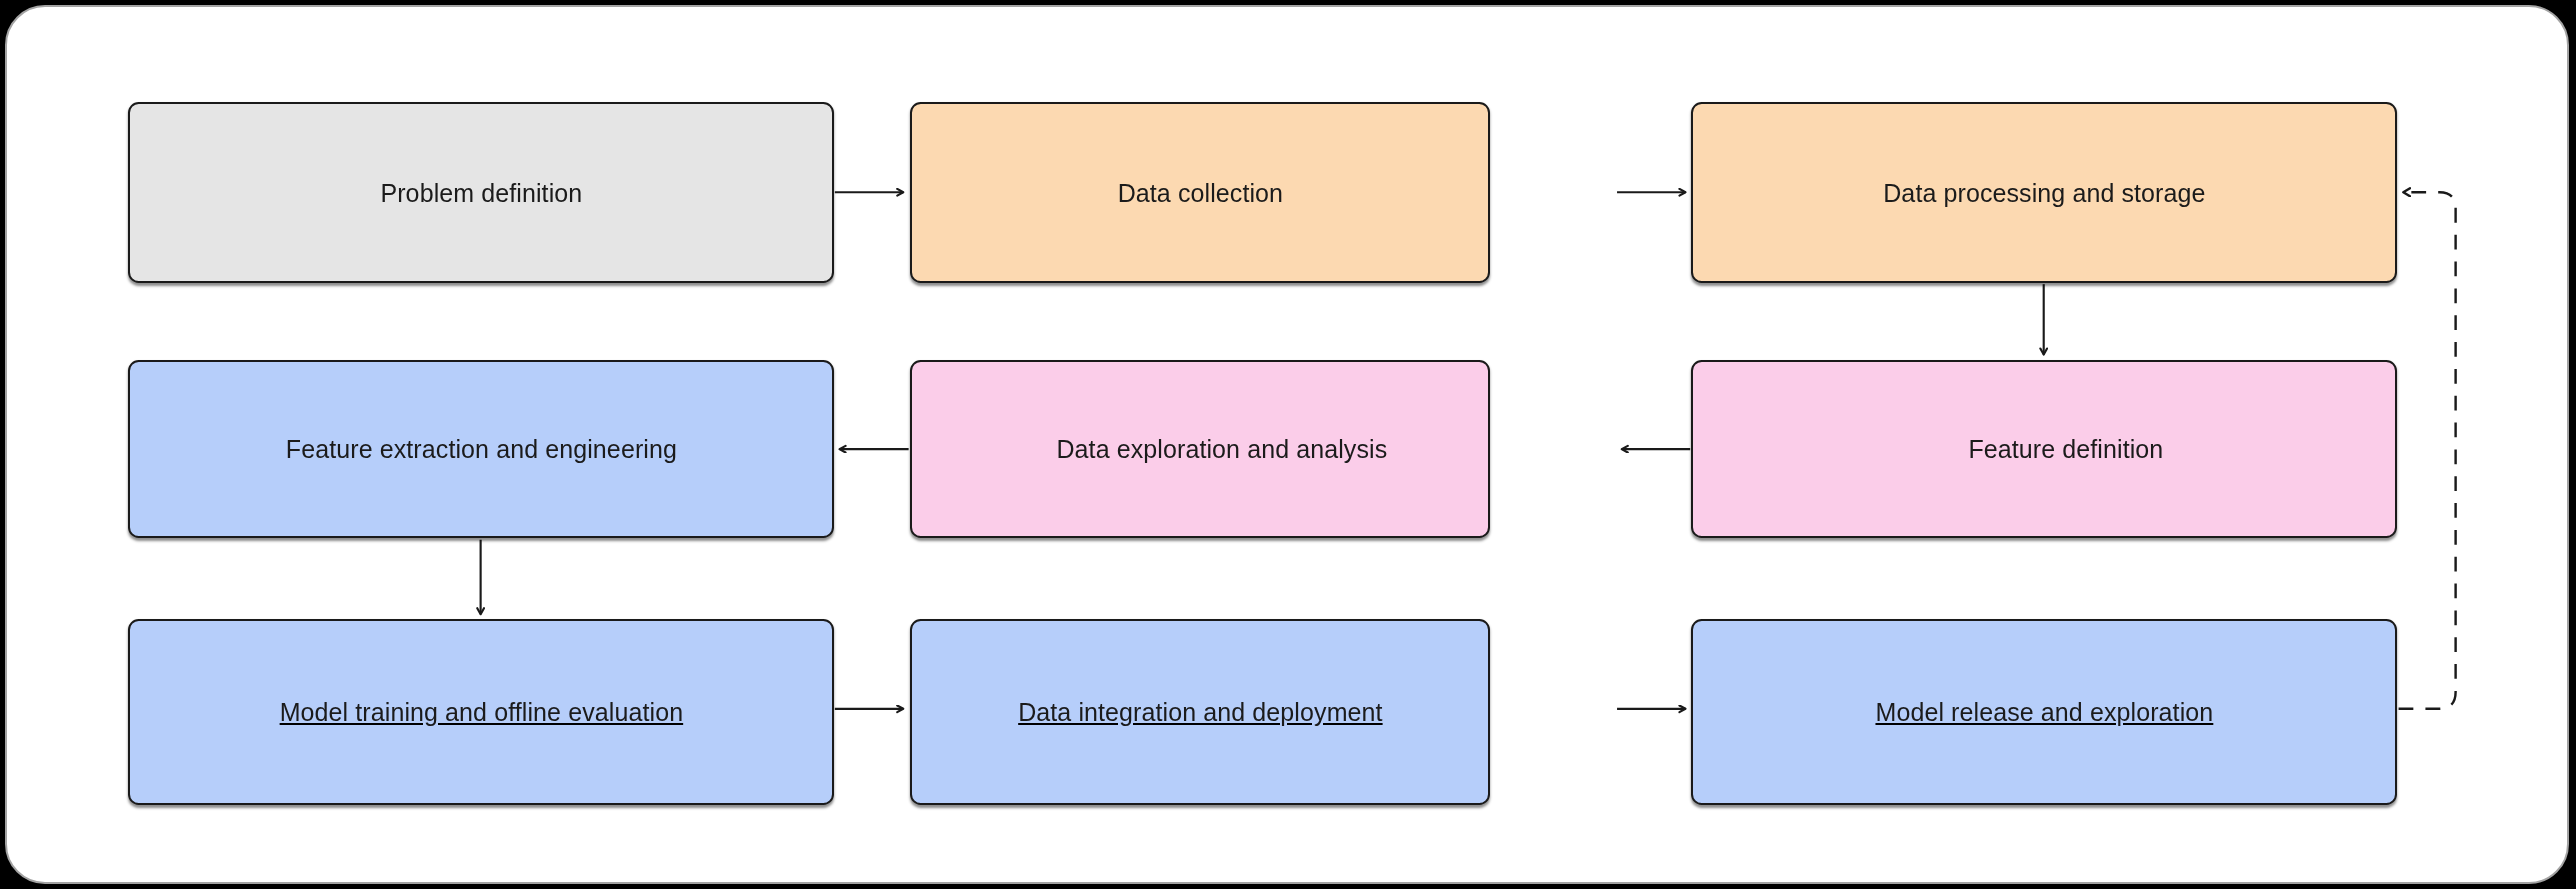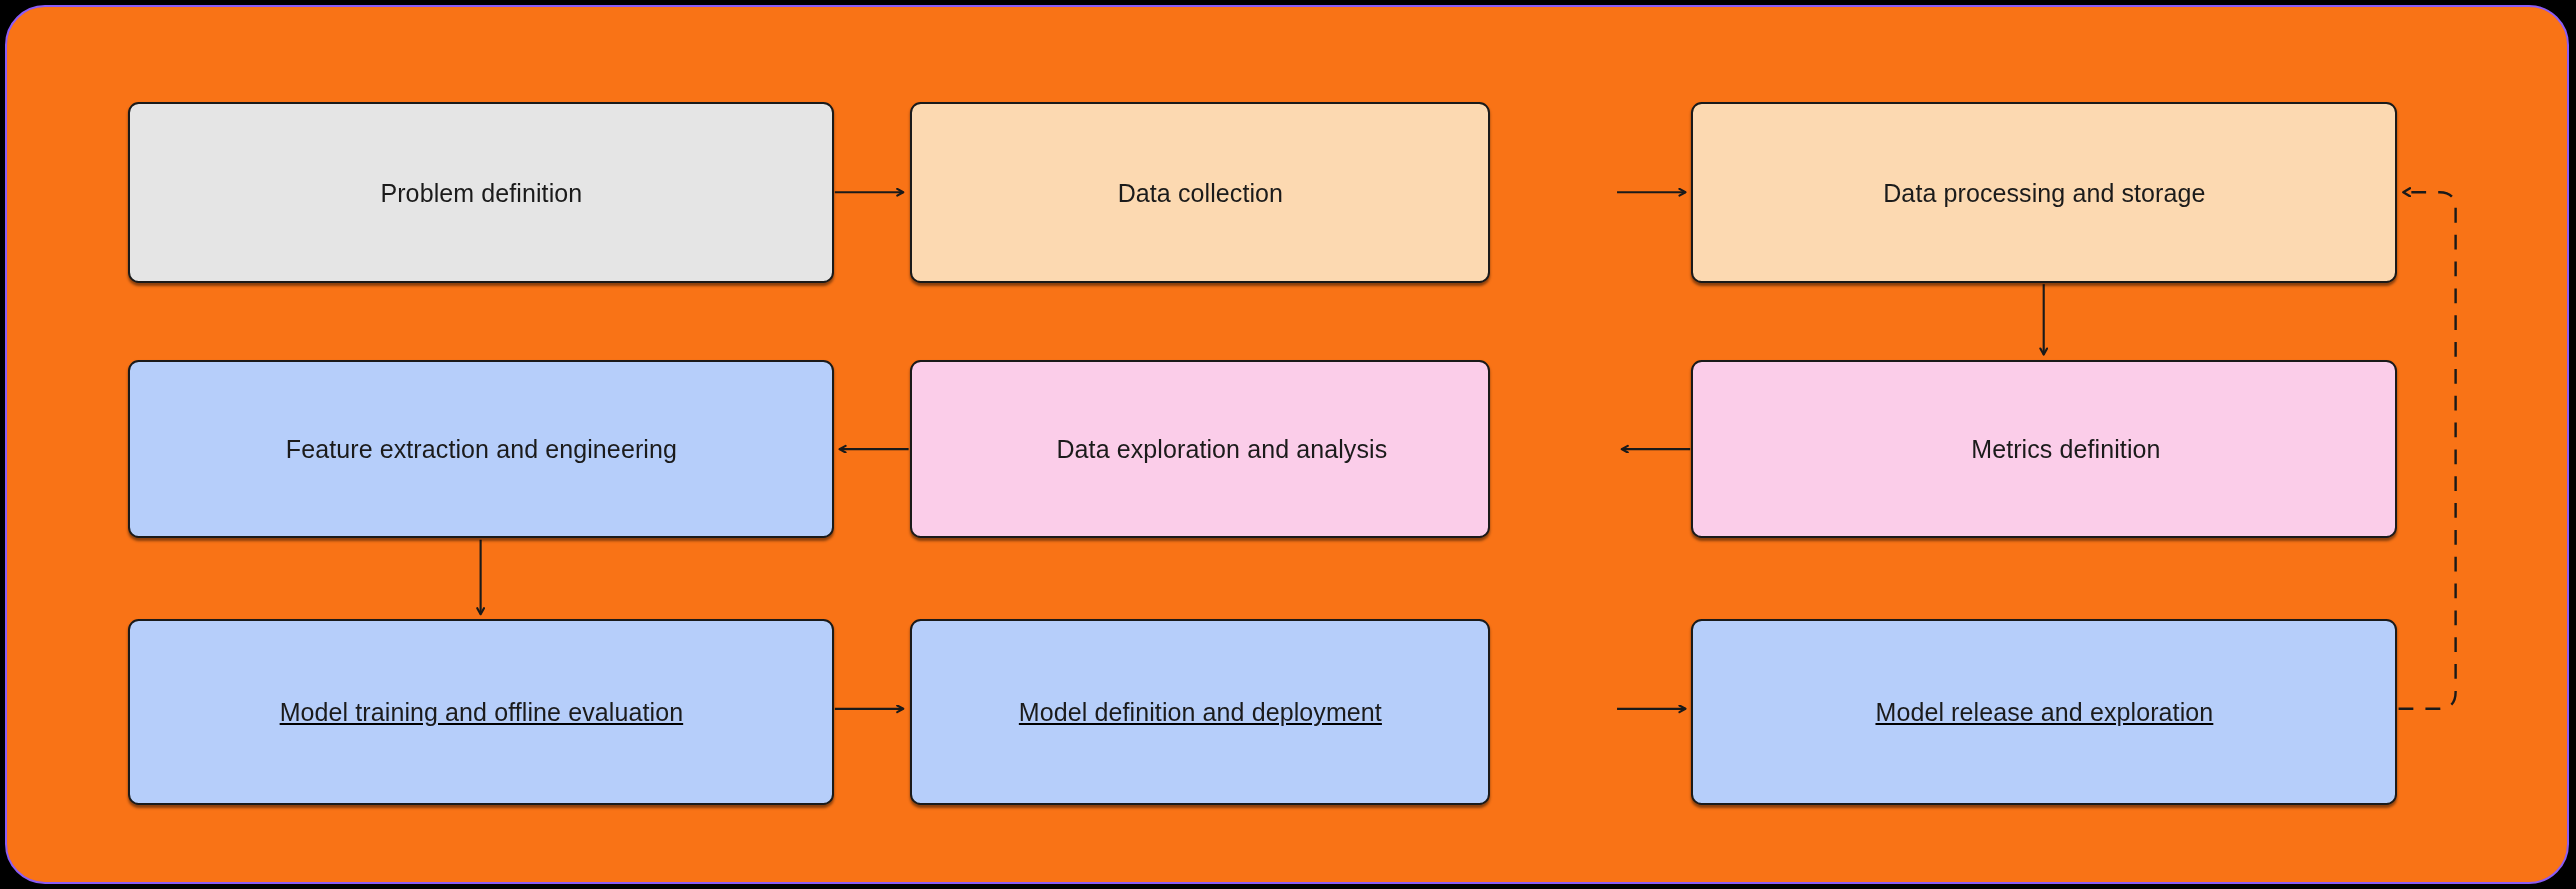--- a/index.html
+++ b/index.html
@@ -13,22 +13,22 @@
     font-family: "Liberation Sans", "DejaVu Sans", sans-serif;
     overflow: hidden;
   }
 
   #app-frame {
     position: absolute;
     left: 5.4px;
     top: 5.4px;
     width: 2564px;
     height: 879px;
-    background: #f97316;
-    border: 2px solid #8b5cf6;
+    background: #ffffff;
+    border: 2px solid #a3a3a3;
     border-radius: 40px;
     box-sizing: border-box;
     overflow: hidden;
   }
 
   #diagram-canvas {
     position: absolute;
     left: 0;
     top: 0;
     width: 2564px;
@@ -149,29 +149,29 @@
 
     <div class="flow-node col-3 row-1 fill-orange">
       <span class="flow-node-label">Data processing and storage</span>
     </div>
 
     <div class="flow-node col-2 row-2 fill-pink">
       <span class="flow-node-label">Data exploration and analysis</span>
     </div>
 
     <div class="flow-node col-3 row-2 fill-pink">
-      <span class="flow-node-label">Metrics definition</span>
+      <span class="flow-node-label">Feature definition</span>
     </div>
 
     <div class="flow-node col-1 row-3 fill-blue">
       <span class="flow-node-label">Model training and offline evaluation</span>
     </div>
 
     <div class="flow-node col-2 row-3 fill-blue">
-      <span class="flow-node-label">Model definition and deployment</span>
+      <span class="flow-node-label">Data integration and deployment</span>
     </div>
 
     <div class="flow-node col-3 row-3 fill-blue">
       <span class="flow-node-label">Model release and exploration</span>
     </div>
 
   </div>
 </div>
 
 

